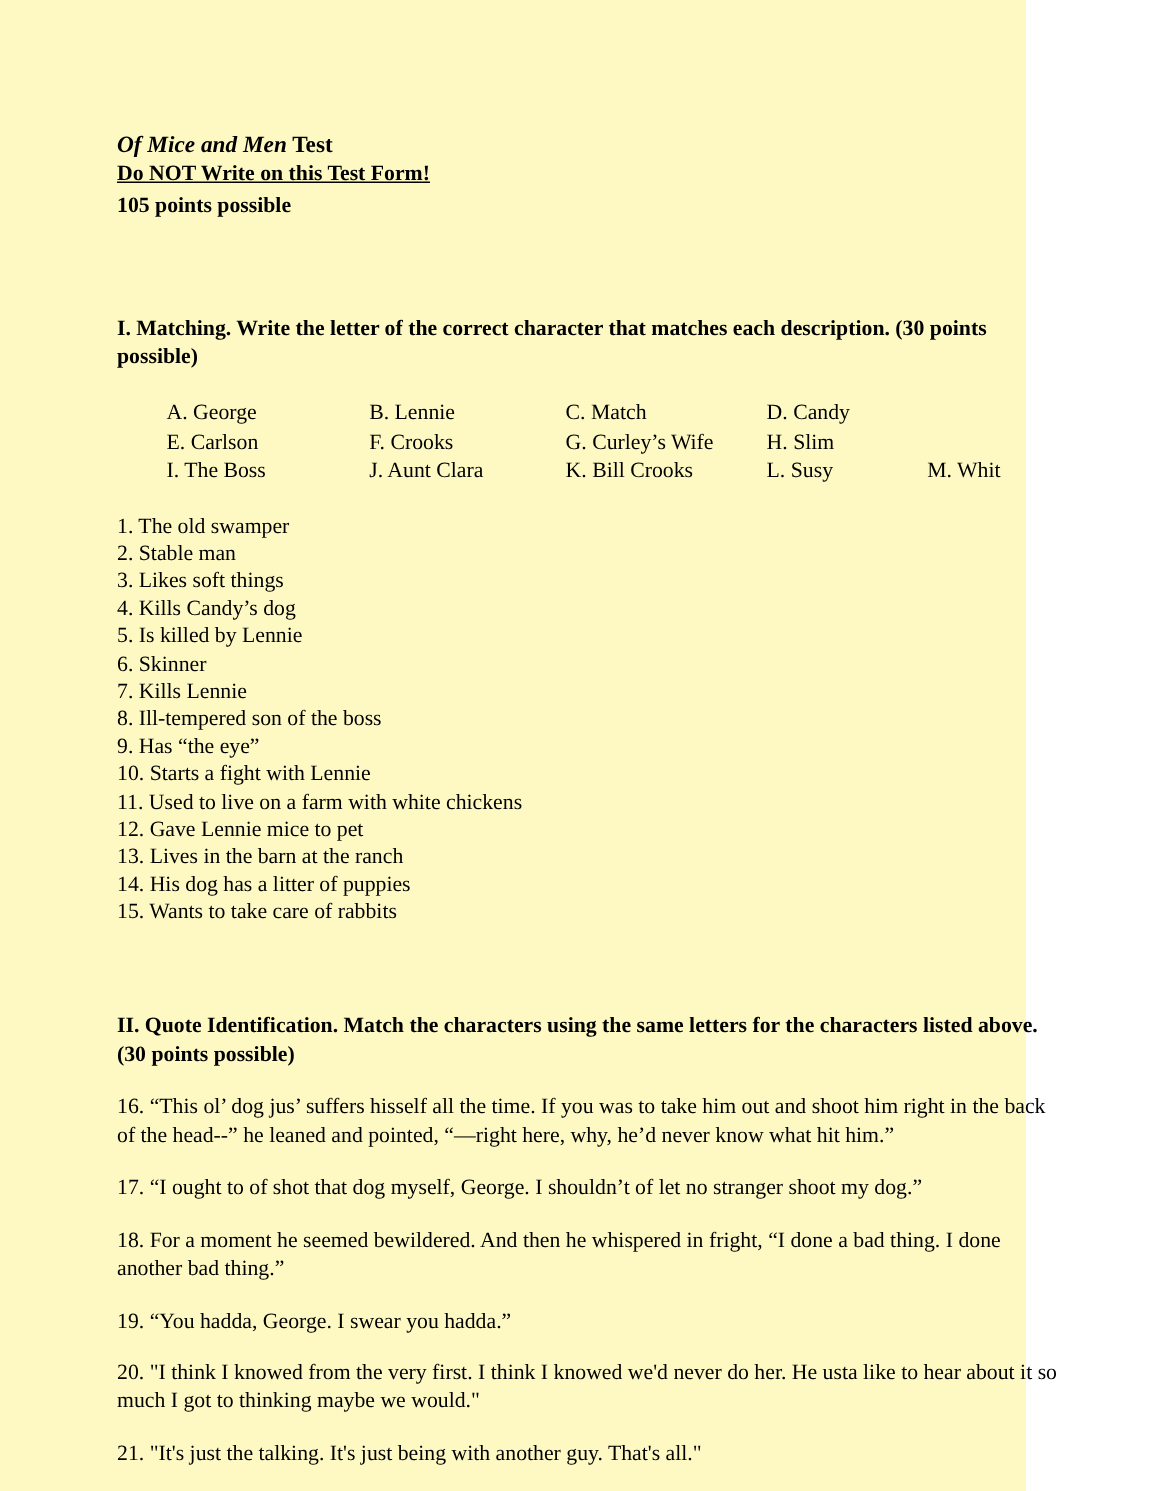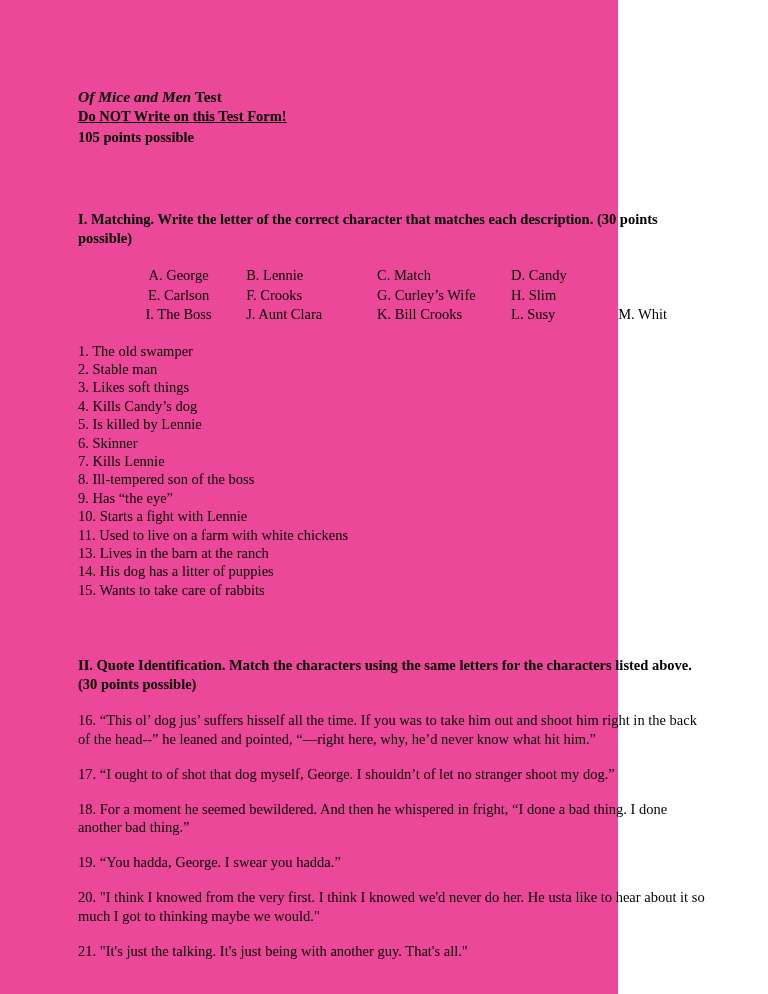--- a/index.html
+++ b/index.html
@@ -12,23 +12,23 @@
     height: 994px;
     font-family: "Liberation Serif", serif;
     color: #000000;
     position: relative;
     overflow: hidden;
   }
   .page {
     position: absolute;
     left: 0;
     top: 0;
-    width: 618px;
+    width: 684px;
     height: 994px;
-    background: #ec4899;
+    background: #fef9c3;
   }
   .content {
     position: absolute;
     left: 78px;
     top: 88px;
     width: 628px;
   }
   .title-line {
     font-size: 15.5px;
     font-weight: bold;
@@ -64,21 +64,21 @@
     margin-left: 33px;
     border-collapse: collapse;
     font-size: 14.5px;
     line-height: 1.28;
   }
   .char-table td {
     padding: 0 0 1px 0;
     vertical-align: top;
     white-space: nowrap;
   }
-  .col-a { width: 139px; text-align: center; }
+  .col-a { width: 139px; }
   .col-b { width: 134px; }
   .col-c { width: 136px; }
   .col-d { width: 110px; }
   .col-e { width: 90px; }
 
   .desc-list {
     margin-top: 17px;
     font-size: 14.5px;
     line-height: 1.27;
   }
@@ -141,20 +141,21 @@
       <div>2. Stable man</div>
       <div>3. Likes soft things</div>
       <div>4. Kills Candy’s dog</div>
       <div>5. Is killed by Lennie</div>
       <div>6. Skinner</div>
       <div>7. Kills Lennie</div>
       <div>8. Ill-tempered son of the boss</div>
       <div>9. Has “the eye”</div>
       <div>10. Starts a fight with Lennie</div>
       <div>11. Used to live on a farm with white chickens</div>
+      <div>12. Gave Lennie mice to pet</div>
       <div>13. Lives in the barn at the ranch</div>
       <div>14. His dog has a litter of puppies</div>
       <div>15. Wants to take care of rabbits</div>
     </div>
 
     <div class="spacer-md"></div>
 
     <div class="section-heading">II. Quote Identification. Match the characters using the same letters for the characters listed above. (30 points possible)</div>
 
     <div class="quote-block first">16. “This ol’ dog jus’ suffers hisself all the time.  If you was to take him out and shoot him right in the back of the head--” he leaned and pointed, “—right here, why, he’d never know what hit him.”</div>

